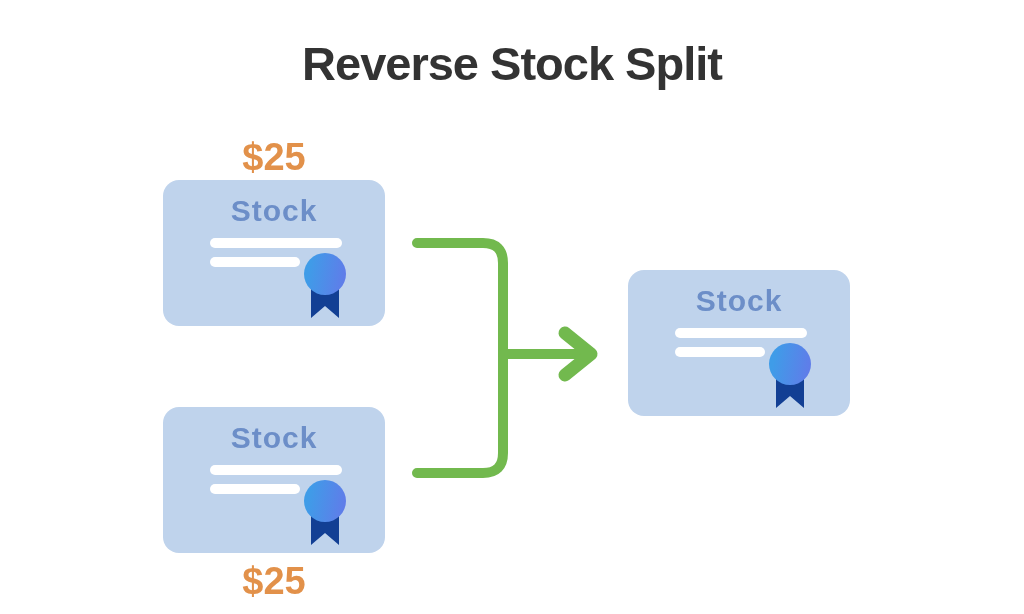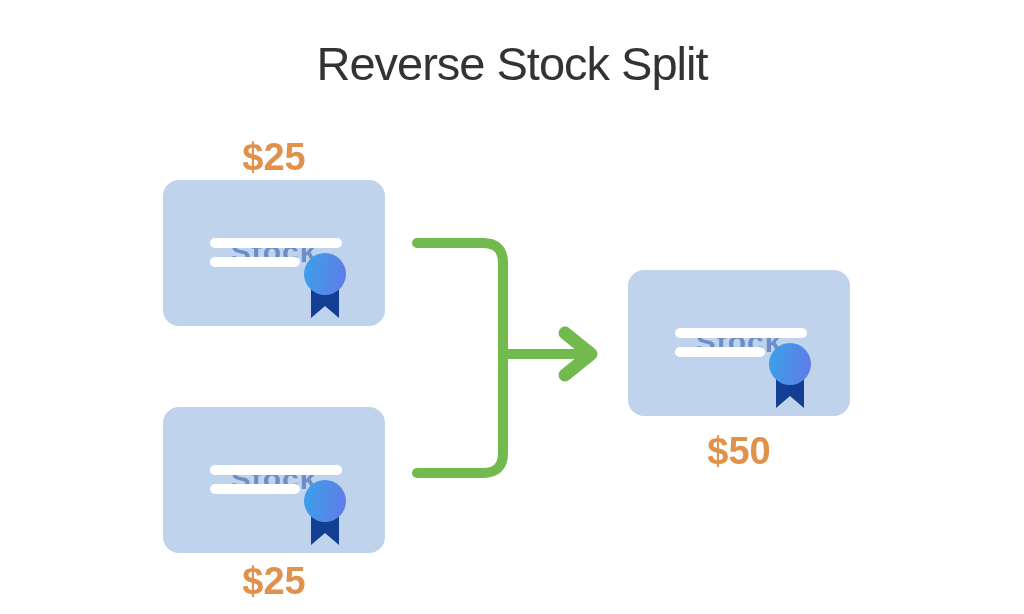--- a/index.html
+++ b/index.html
@@ -15,42 +15,41 @@
     background: #ffffff;
     overflow: hidden;
   }
   .title {
     position: absolute;
     top: 36px;
     left: 0;
     width: 100%;
     text-align: center;
     font-size: 47px;
-    font-weight: 400;
+    font-weight: 700;
     letter-spacing: -1px;
     color: var(--title-text, #333333);
   }
   .card {
     position: absolute;
     width: 222px;
     height: 146px;
     border-radius: 16px;
     background: var(--card-bg, #bfd3ec);
   }
   .card-label {
     position: absolute;
     top: 14px;
     left: 0;
     width: 100%;
     text-align: center;
     font-size: 30px;
     font-weight: 700;
     letter-spacing: 1px;
     color: var(--card-label-text, #6c8ec8);
-    margin-top: 41px;
   }
   .bar {
     position: absolute;
     height: 10px;
     border-radius: 5px;
     background: #ffffff;
   }
   .bar-1 { left: 47px; top: 58px; width: 132px; }
   .bar-2 { left: 47px; top: 77px; width: 90px; }
   .badge {
@@ -147,15 +146,14 @@
   <div class="card" id="card-result">
     <div class="card-label">Stock</div>
     <div class="bar bar-1"></div>
     <div class="bar bar-2"></div>
     <div class="badge">
       <div class="badge-ribbon"></div>
       <div class="badge-circle"></div>
     </div>
   </div>
 
-  <div class="price" id="price-result">$50</div>
 
 </div>
 
 </body></html>

